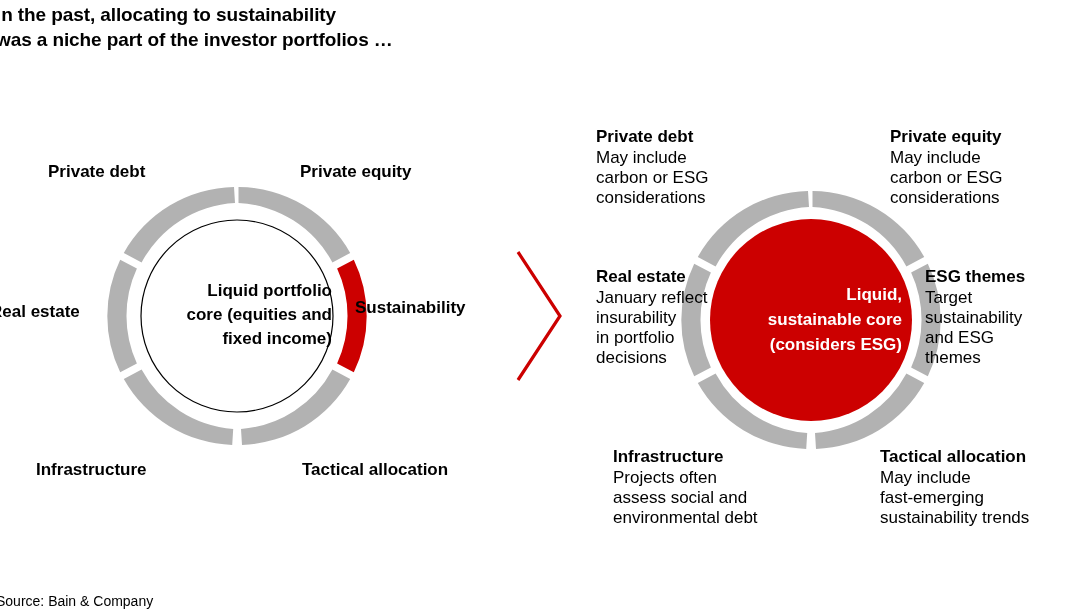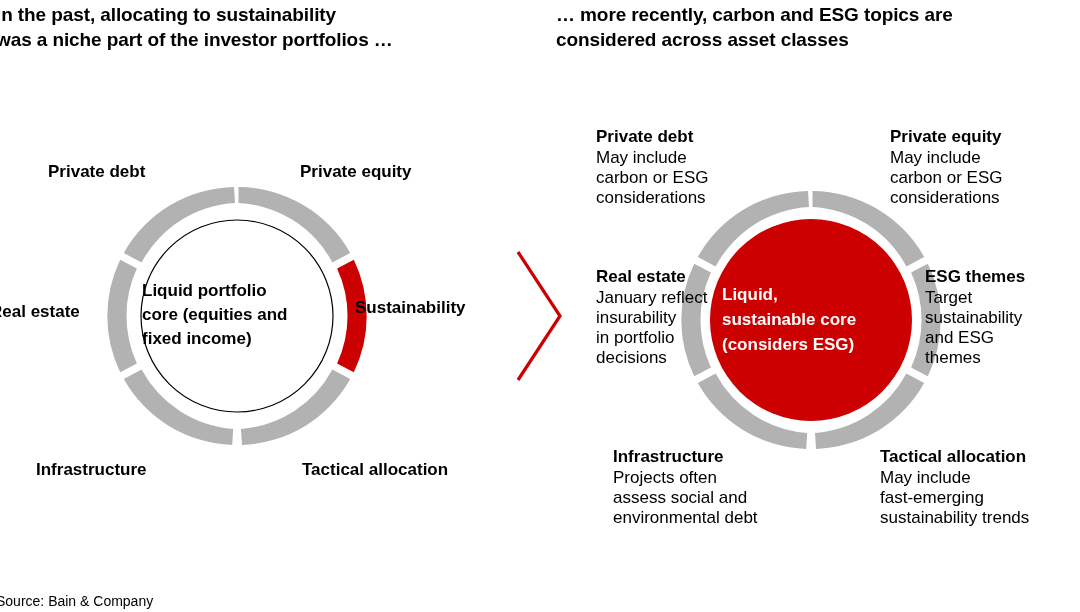--- a/index.html
+++ b/index.html
@@ -55,35 +55,35 @@
   }
   #donut-left-svg  { left: 104px; top: 182px; width: 266px; height: 270px; }
   #donut-right-svg { left: 678px; top: 186px; width: 266px; height: 270px; }
 
   
   #core-left-text {
     position: absolute;
     left: 142px;
     top: 279px;
     width: 190px;
-    text-align: left;
+    text-align: right;
     font-size: 17px;
     font-weight: bold;
     line-height: 24px;
     color: #000000;
     white-space: pre-line;
   }
 
   
   #core-right-text {
     position: absolute;
     left: 722px;
     top: 282px;
     width: 180px;
-    text-align: left;
+    text-align: right;
     font-size: 17px;
     font-weight: bold;
     line-height: 25px;
     color: #ffffff;
     white-space: pre-line;
   }
 
   
   .label-simple {
     position: absolute;
@@ -155,22 +155,20 @@
   #co-tactical       { left: 880px; top: 446px; width: 190px; }
 </style>
 </head>
 <body>
 
 <div class="stage">
 
   <div class="headline" id="headline-left">In the past, allocating to sustainability
 was a niche part of the investor portfolios …</div>
 
-  <div class="headline" id="headline-right">… more recently, carbon and ESG topics are
-considered across asset classes</div>
 
   <svg class="donut-svg" id="donut-left-svg" viewBox="0 0 266 270">
 
     <g>
 
       <path fill="#B2B2B2" d="M 134.5 5 A 129 129 0 0 1 246.2 71.0 L 228.4 80.4
                A 113 113 0 0 0 134.5 21 Z"></path>
 
       <path fill="#CC0000" d="M 249.8 77.8 A 129 129 0 0 1 249.8 190.2 L 233.1 181.4
                A 113 113 0 0 0 233.1 86.6 Z"></path>

